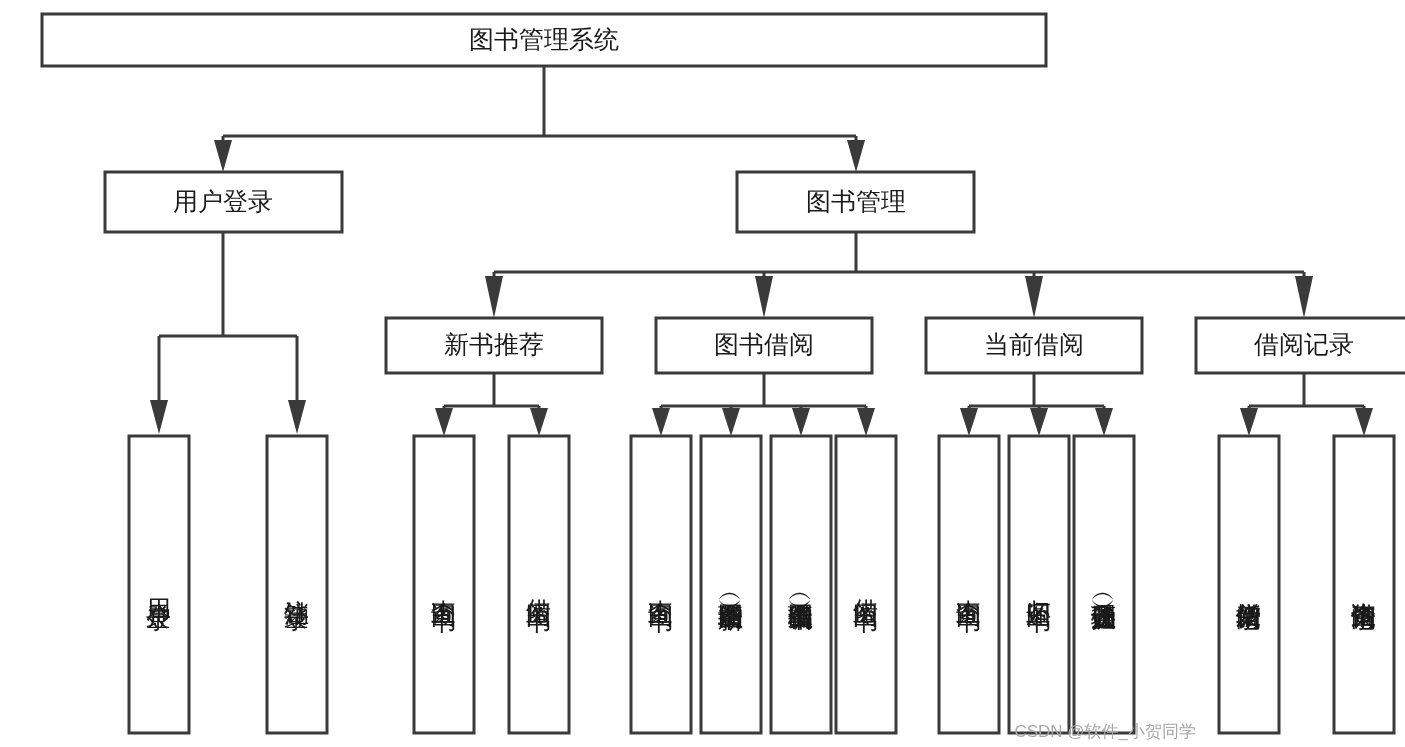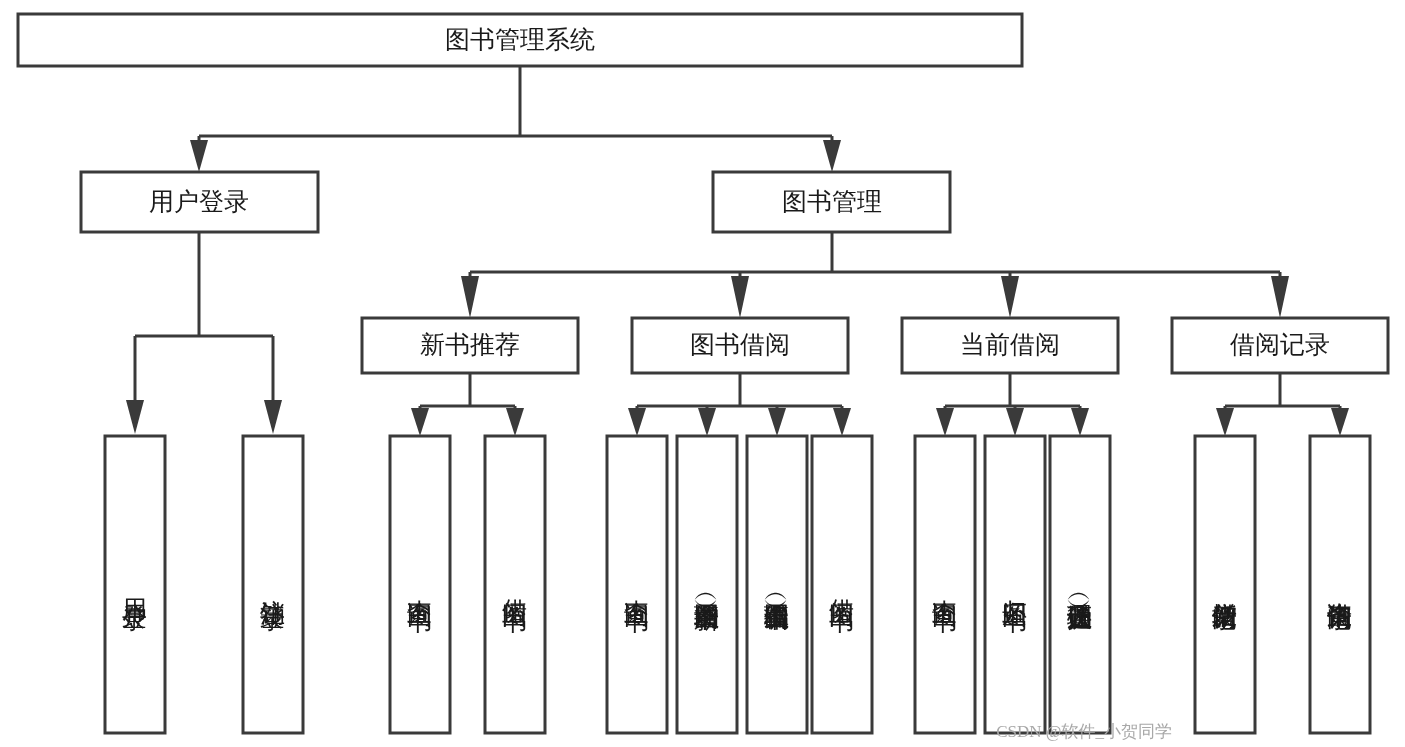--- a/index.html
+++ b/index.html
@@ -12,20 +12,21 @@
     width: 1405px;
     height: 747px;
     font-family: "Liberation Sans", "DejaVu Sans", sans-serif;
     overflow: hidden;
   }
   #diagram-root {
     position: relative;
     width: 1180px;
     height: 747px;
     background: #ffffff;
+    margin-left: 24px;
   }
   svg#tree-svg {
     position: absolute;
     left: 0;
     top: 0;
     width: 1405px;
     height: 747px;
     display: block;
   }
   .node-rect {
@@ -68,21 +69,21 @@
     fill: #1a1a1a;
     text-anchor: middle;
     writing-mode: vertical-rl;
     text-orientation: upright;
     letter-spacing: 3px;
   }
   .watermark {
     position: absolute;
     right: 8px;
     bottom: 4px;
-    font-family: Liberation Serif, serif;
+    font-family: Liberation Sans, sans-serif;
     font-size: 17px;
     color: #a8a8a8;
     white-space: nowrap;
     user-select: none;
   }
 </style>
 </head>
 <body>
 
 <div id="diagram-root">

